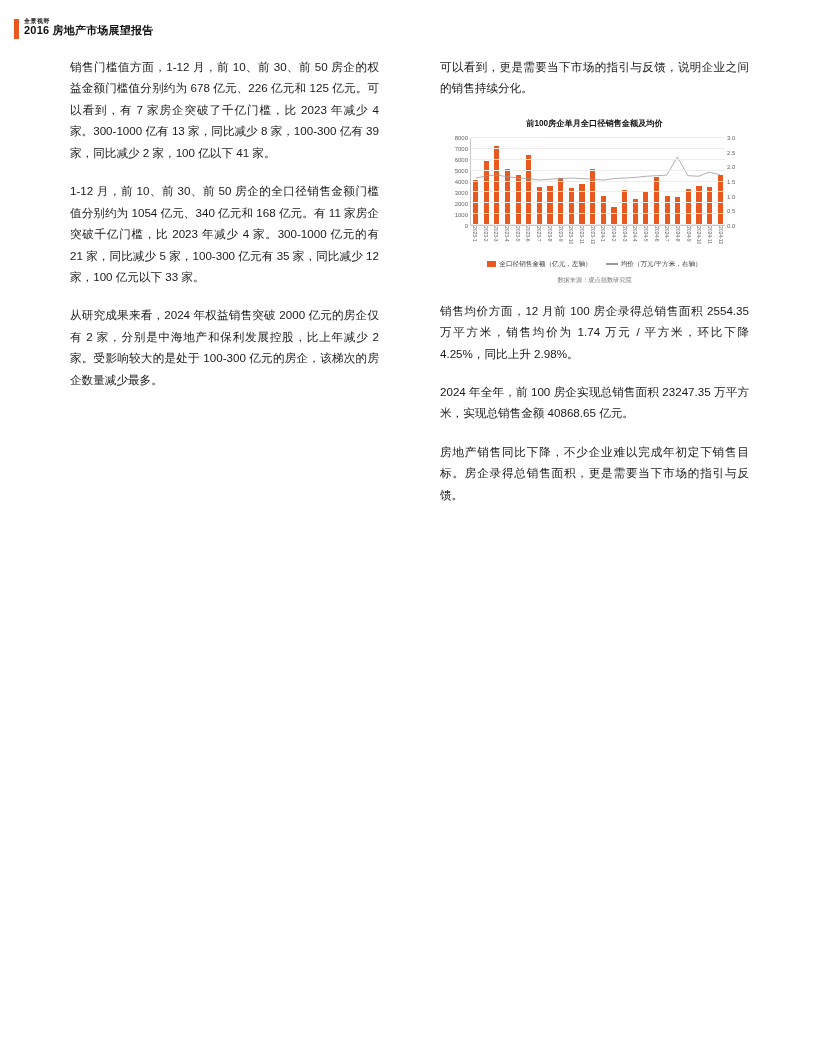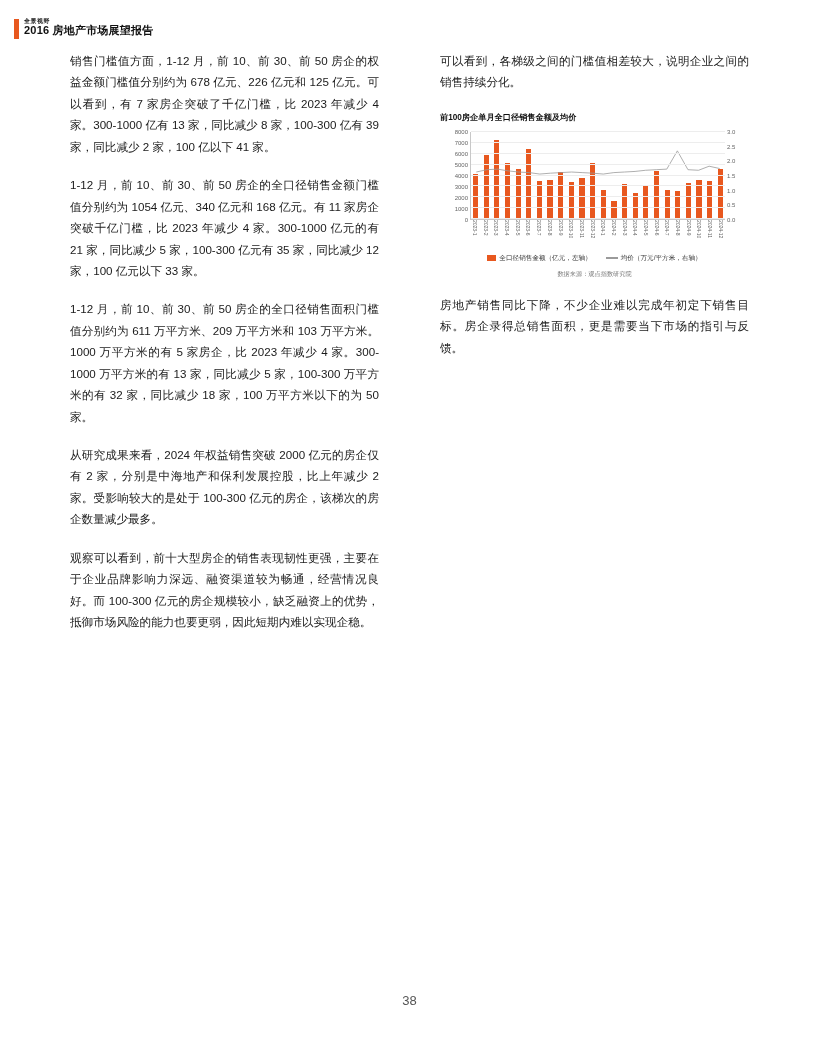--- a/index.html
+++ b/index.html
@@ -46,41 +46,42 @@
   .header-main {
     font-size: 11px;
     color: #111;
     font-weight: bold;
     letter-spacing: 0.2px;
     margin-top: 1px;
   }
   
   .col {
     position: absolute;
-    top: 50px;
+    top: 56px;
     width: 309px;
     font-size: 11.6px;
     line-height: 1.85;
     color: #1a1a1a;
     text-align: justify;
   }
   .col.left { left: 70px; }
   .col.right { left: 440px; }
   .col p {
     margin: 0 0 17px 0;
   }
   
   .chart-box {
     width: 309px;
     margin: 6px 0 14px 0;
     background: #ffffff;
     font-size: 7px;
     color: #333;
   }
   .chart-title {
+    text-align: center;
     font-size: 8.2px;
     font-weight: bold;
     color: #111;
     margin-bottom: 3px;
   }
   .chart-area {
     position: relative;
     width: 309px;
     height: 122px;
     box-sizing: border-box;
@@ -178,27 +179,25 @@
     <div class="header-bar"></div>
     <div class="header-text">
       <span class="header-sub">全景视野</span>
       <span class="header-main">2016 房地产市场展望报告</span>
     </div>
   </div>
 
   <div class="col left">
     <p>销售门槛值方面，1-12 月，前 10、前 30、前 50 房企的权益金额门槛值分别约为 678 亿元、226 亿元和 125 亿元。可以看到，有 7 家房企突破了千亿门槛，比 2023 年减少 4 家。300-1000 亿有 13 家，同比减少 8 家，100-300 亿有 39 家，同比减少 2 家，100 亿以下 41 家。</p>
     <p>1-12 月，前 10、前 30、前 50 房企的全口径销售金额门槛值分别约为 1054 亿元、340 亿元和 168 亿元。有 11 家房企突破千亿门槛，比 2023 年减少 4 家。300-1000 亿元的有 21 家，同比减少 5 家，100-300 亿元有 35 家，同比减少 12 家，100 亿元以下 33 家。</p>
-    <p>1-12 月，前 10、前 30、前 50 房企的全口径销售面积门槛值分别约为 611 万平方米、209 万平方米和 103 万平方米。1000 万平方米的有 5 家房企，比 2023 年减少 4 家。300-1000 万平方米的有 13 家，同比减少 5 家，100-300 万平方米的有 32 家，同比减少 18 家，100 万平方米以下的为 50 家。</p>
     <p>从研究成果来看，2024 年权益销售突破 2000 亿元的房企仅有 2 家，分别是中海地产和保利发展控股，比上年减少 2 家。受影响较大的是处于 100-300 亿元的房企，该梯次的房企数量减少最多。</p>
-    <p>观察可以看到，前十大型房企的销售表现韧性更强，主要在于企业品牌影响力深远、融资渠道较为畅通，经营情况良好。而 100-300 亿元的房企规模较小，缺乏融资上的优势，抵御市场风险的能力也要更弱，因此短期内难以实现企稳。</p>
   </div>
 
   <div class="col right">
-    <p>可以看到，各梯级之间的门槛值相差较大，说明企业之间的销售持续分化。</p>
+    <p>可以看到，更是需要当下市场的指引与反馈，说明企业之间的销售持续分化。</p>
 
     <div class="chart-box">
       <div class="chart-title">前100房企单月全口径销售金额及均价</div>
       <div class="chart-area">
         <div class="plot" id="plot">
           <div class="bars" id="bars">
               <div class="bar" title="2023-1: 4100" style="height: 51.25%;"></div>
               <div class="bar" title="2023-2: 5900" style="height: 73.75%;"></div>
               <div class="bar" title="2023-3: 7300" style="height: 91.25%;"></div>
               <div class="bar" title="2023-4: 5200" style="height: 65%;"></div>
@@ -289,17 +288,18 @@
           <span>全口径销售金额（亿元，左轴）</span>
         </div>
         <div class="legend-item">
           <span class="legend-swatch-line"></span>
           <span>均价（万元/平方米，右轴）</span>
         </div>
       </div>
       <div class="chart-source">数据来源：观点指数研究院</div>
     </div>
 
+    <p>销售均价方面，12 月前 100 房企录得总销售面积 2554.35 万平方米，销售均价为 1.74 万元 / 平方米，环比下降 4.25%，同比上升 2.98%。</p>
+    <p>2024 年全年，前 100 房企实现总销售面积 23247.35 万平方米，实现总销售金额 40868.65 亿元。</p>
     <p>房地产销售同比下降，不少企业难以完成年初定下销售目标。房企录得总销售面积，更是需要当下市场的指引与反馈。</p>
   </div>
 
-  <div class="page-number">38</div>
 </div>
 
 </body></html>

